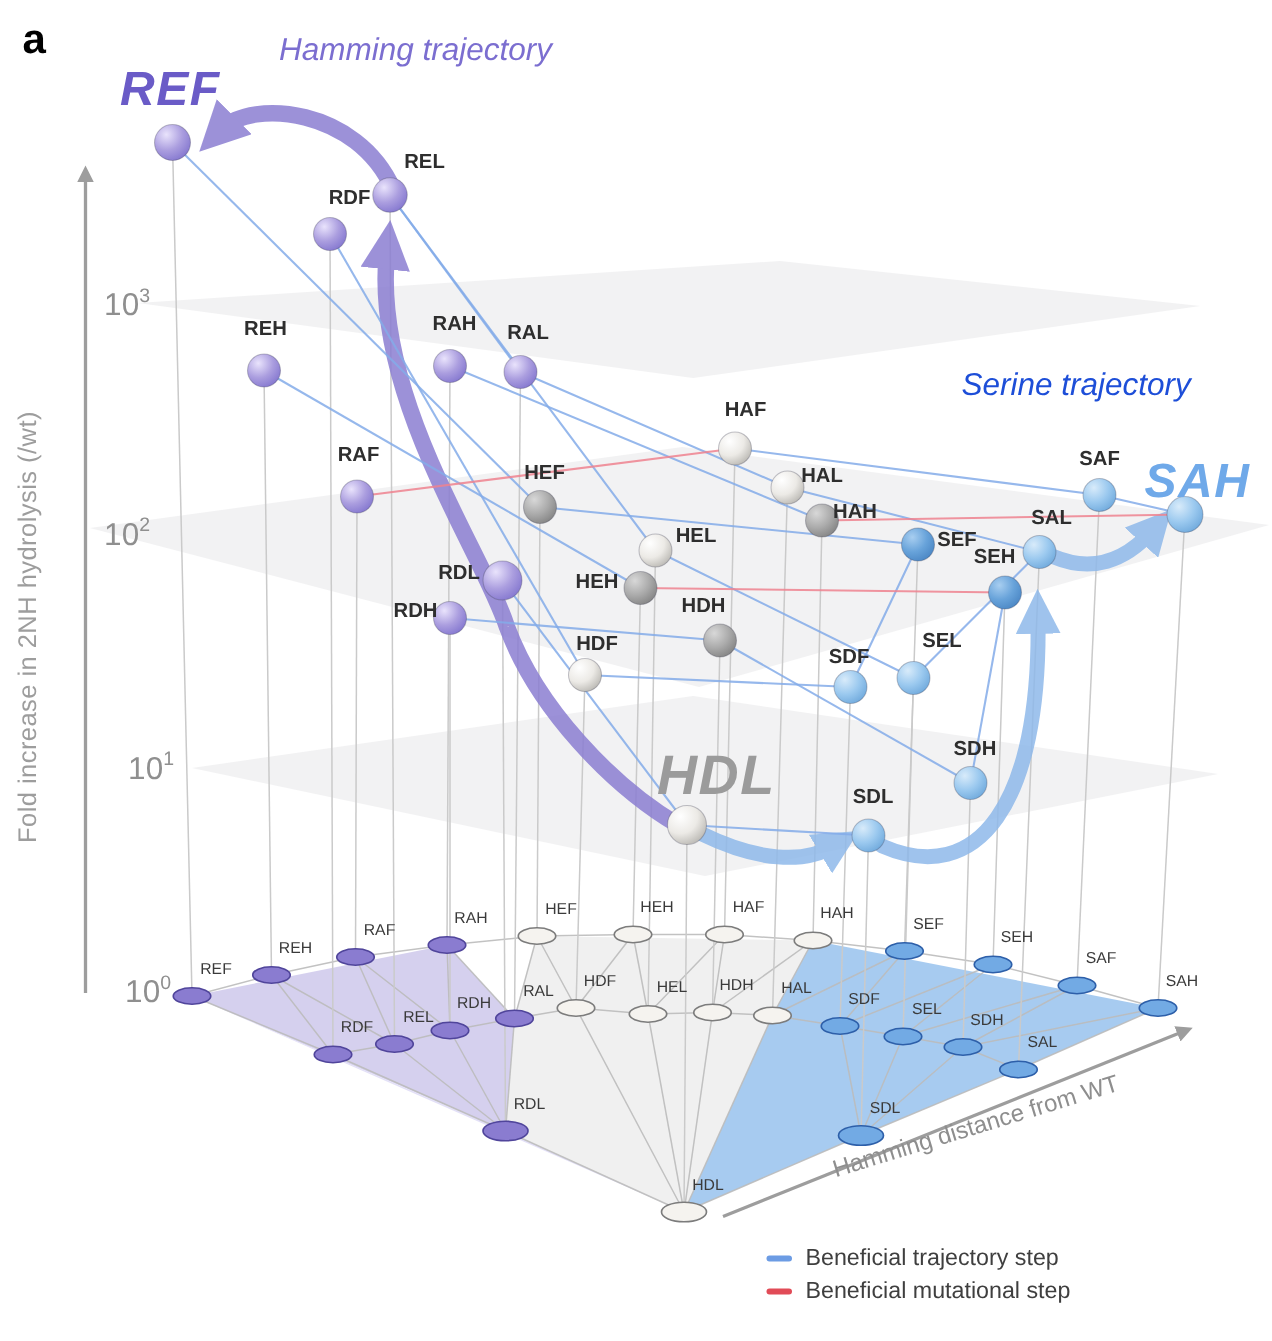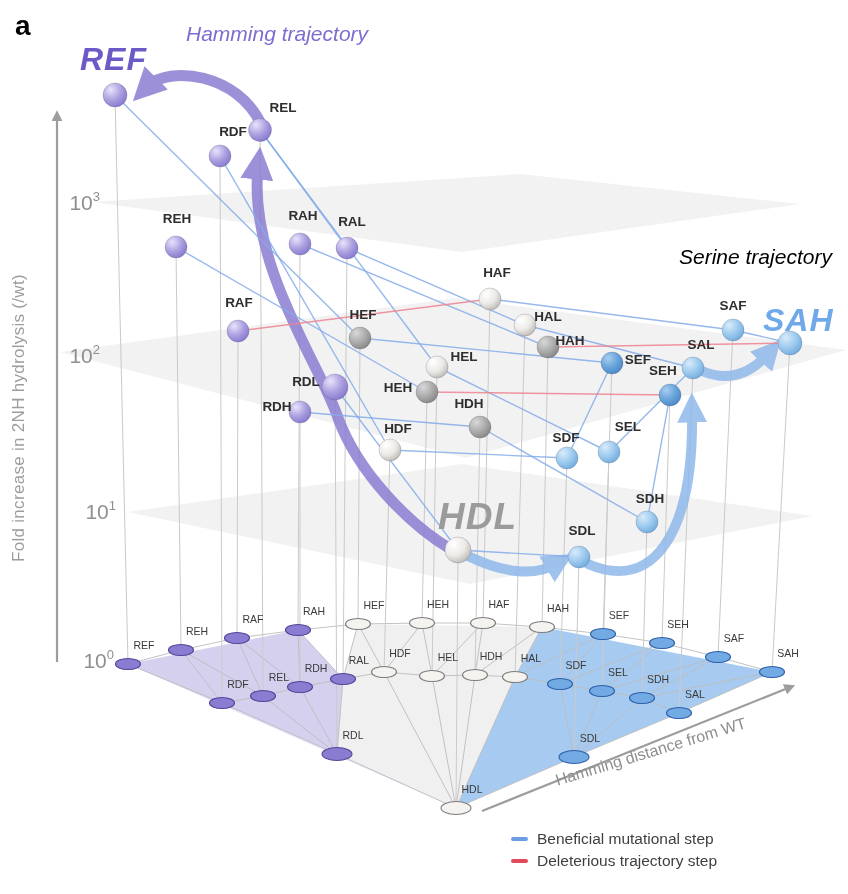--- a/index.html
+++ b/index.html
@@ -2,21 +2,21 @@
 <html><head>
 <meta charset="utf-8">
 <style>
   html,body{margin:0;padding:0;background:#fff;}
   body{width:848px;height:894px;position:relative;overflow:hidden;
        font-family:"Liberation Sans",sans-serif;}
   #landscape-svg{position:absolute;left:0;top:0;}
   .ov{position:absolute;white-space:nowrap;}
   .panel-a{left:15px;top:10px;font-size:28px;font-weight:bold;color:#000;}
   .arg-title{left:186px;top:22px;font-size:21px;font-style:italic;color:#7b6ed0;}
-  .ser-title{left:679px;top:245px;font-size:21px;font-style:italic;color:#000000;}
+  .ser-title{left:641px;top:245px;font-size:21px;font-style:italic;color:#1d4ed8;}
   .ref-big{left:80px;top:41px;font-size:32px;font-weight:bold;font-style:italic;color:#6a5bc7;letter-spacing:1px;}
   .sah-big{left:763px;top:302px;font-size:32px;font-weight:bold;font-style:italic;color:#6fa9e9;letter-spacing:1px;}
   .hdl-big{left:438px;top:496px;font-size:37px;font-weight:bold;font-style:italic;color:#9b9b9b;letter-spacing:1px;}
   .y-label{left:9px;top:168px;height:500px;writing-mode:vertical-rl;transform:rotate(180deg);
            display:flex;align-items:center;justify-content:center;
            font-size:17px;color:#9d9d9d;letter-spacing:.3px;}
   .ham-label{left:556px;top:772px;transform:rotate(-17deg);transform-origin:0 50%;
              font-size:16px;color:#8e8e8e;}
   .legend{left:511px;top:828px;}
   .lrow{display:flex;align-items:center;height:22px;}
@@ -306,20 +306,20 @@
   <div class="ov ser-title">Serine trajectory</div>
   <div class="ov ref-big">REF</div>
   <div class="ov sah-big">SAH</div>
   <div class="ov hdl-big">HDL</div>
   <div class="ov y-label">Fold increase in 2NH hydrolysis (/wt)</div>
   <div class="ov ham-label">Hamming distance from WT</div>
 
   <div class="ov legend">
     <div class="lrow">
       <span class="dash" id="dash-b" style="background: rgb(108, 156, 228);"></span>
-      <span class="llab">Beneficial mutational step</span>
+      <span class="llab">Beneficial trajectory step</span>
     </div>
     <div class="lrow">
       <span class="dash" id="dash-d" style="background: rgb(225, 75, 87);"></span>
-      <span class="llab">Deleterious trajectory step</span>
+      <span class="llab">Beneficial mutational step</span>
     </div>
   </div>
 </div>
 
 </body></html>

